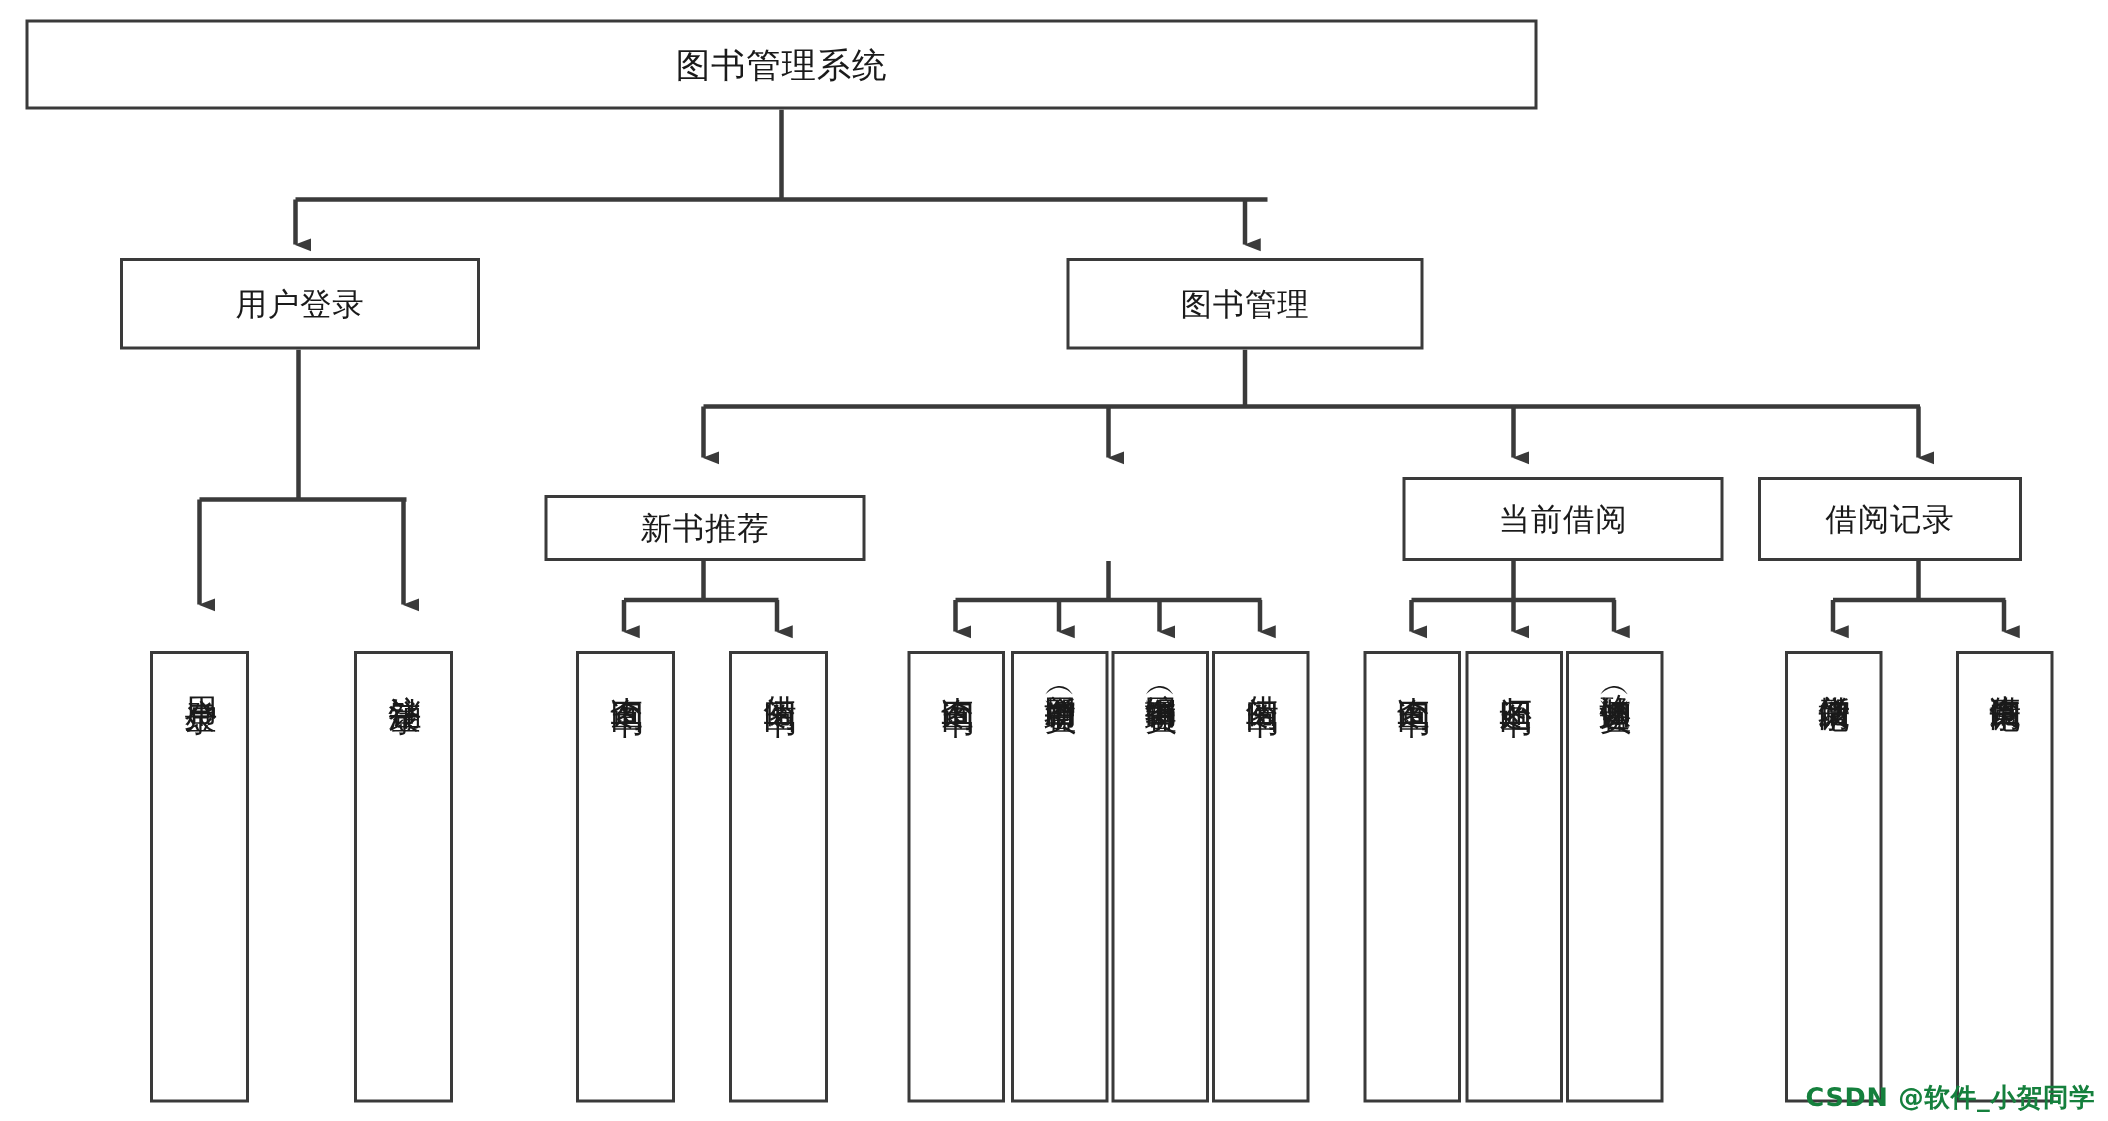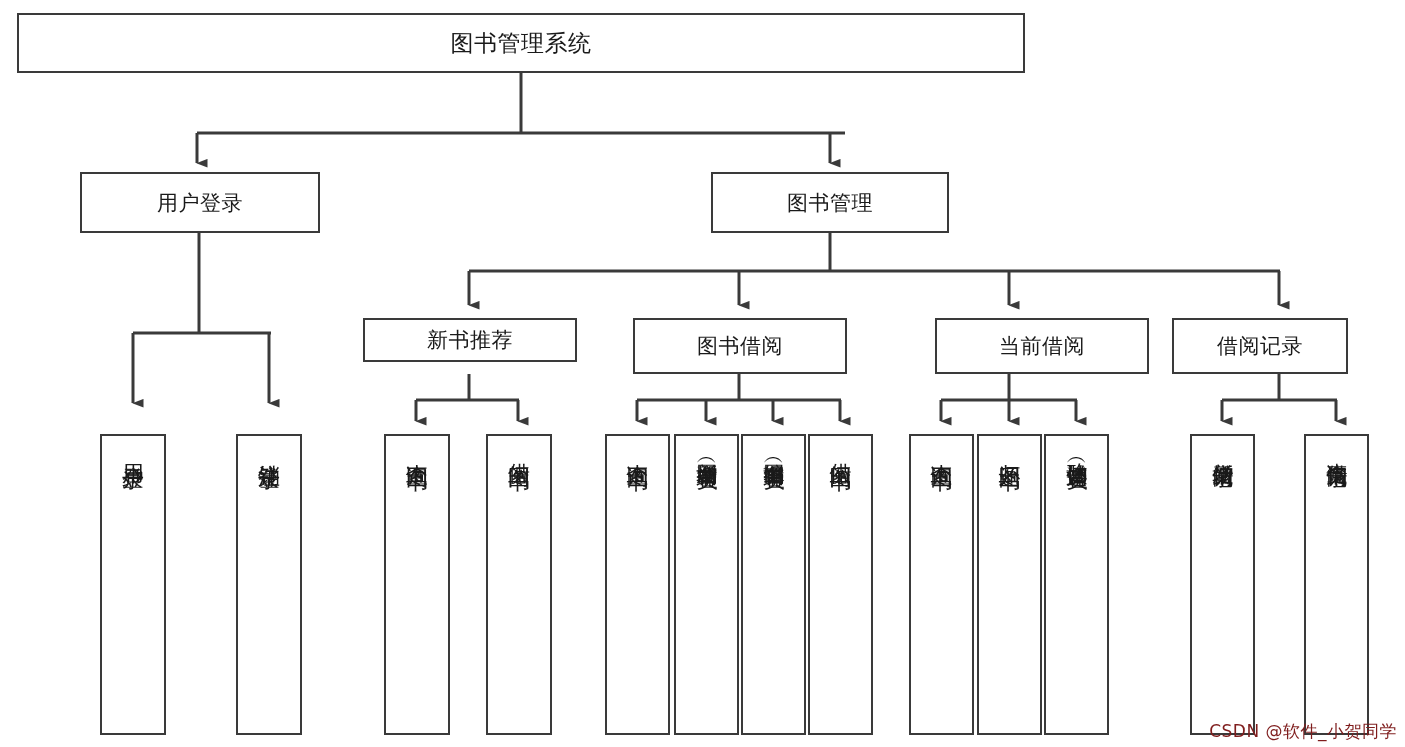--- a/index.html
+++ b/index.html
@@ -68,23 +68,24 @@
   }
   .node.leaf.narrow .node-label {
     font-size: 21px;
     letter-spacing: 1px;
   }
   #watermark {
     position: absolute;
     right: 8px;
     bottom: 4px;
     font-size: 17px;
-    color: #7f1d1d;
+    color: #15803d;
     white-space: nowrap;
     letter-spacing: 0.5px;
+    font-weight: bold;
   }
 </style>
 </head>
 <body>
 
 <div id="diagram-root">
 
   <svg id="edge-layer" viewBox="0 0 1405 747" width="1405" height="747" xmlns="http://www.w3.org/2000/svg">
     <defs>
       <marker id="arrowhead" markerWidth="10" markerHeight="12" refX="4.5" refY="10.5" orient="auto" markerUnits="userSpaceOnUse">
@@ -140,27 +141,24 @@
   </div>
 
   <div class="node branch" style="left:80px; top:172px; width:240px; height:61px;">
     <span class="node-label">用户登录</span>
   </div>
 
   <div class="node branch" style="left:711px; top:172px; width:238px; height:61px;">
     <span class="node-label">图书管理</span>
   </div>
 
-  <div class="node branch" style="left:363px; top:318px; width:214px; height:44px;">
+  <div class="node branch" style="left:363px; top:330px; width:214px; height:44px;">
     <span class="node-label">新书推荐</span>
   </div>
 
-  <div class="node branch" style="left:633px; top:318px; width:214px; height:56px;">
-    <span class="node-label">图书借阅</span>
-  </div>
 
   <div class="node branch" style="left:903px; top:318px; width:214px; height:56px;margin-left:32px;">
     <span class="node-label">当前借阅</span>
   </div>
 
   <div class="node branch" style="left:1172px; top:318px; width:176px; height:56px;">
     <span class="node-label">借阅记录</span>
   </div>
 
   <div class="node leaf" style="left:100px; top:434px; width:66px; height:301px;">

